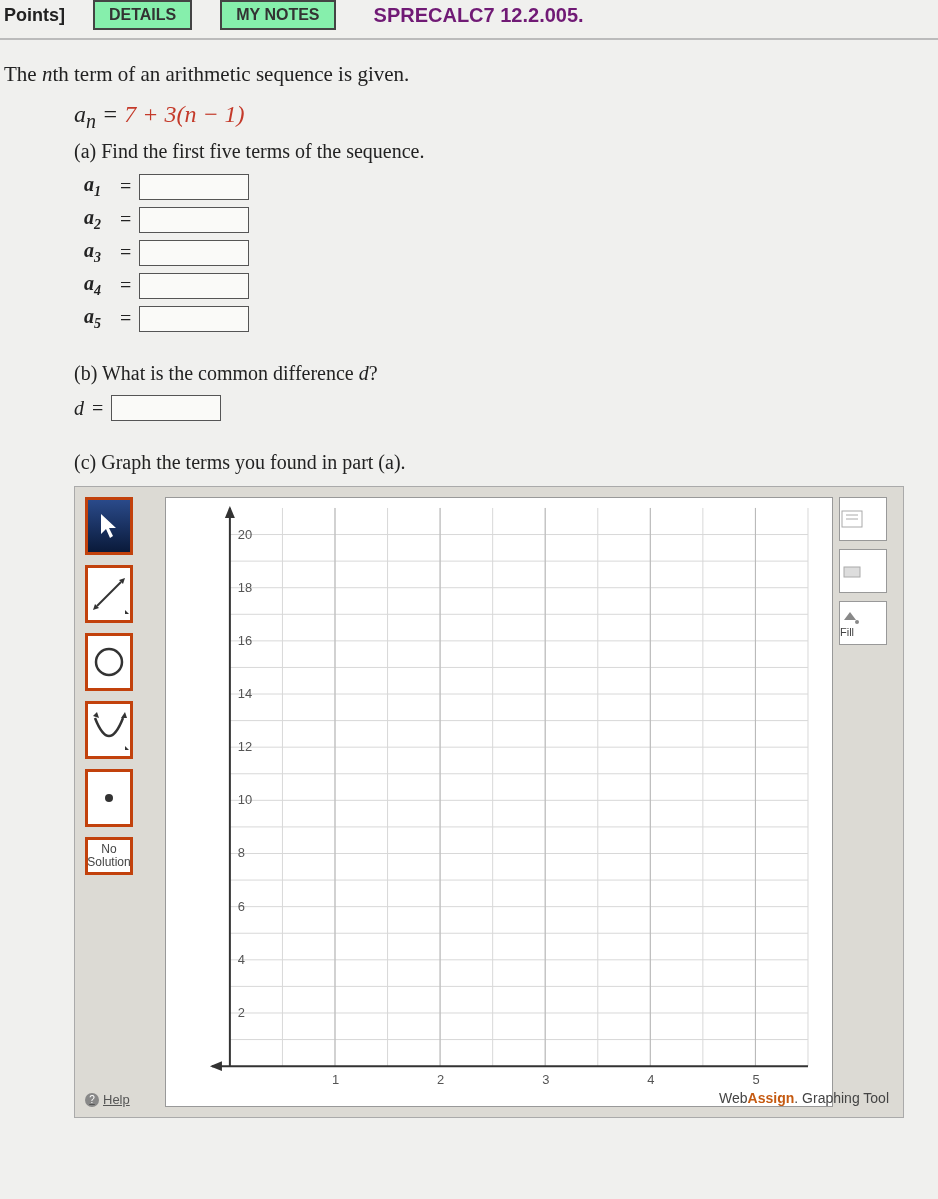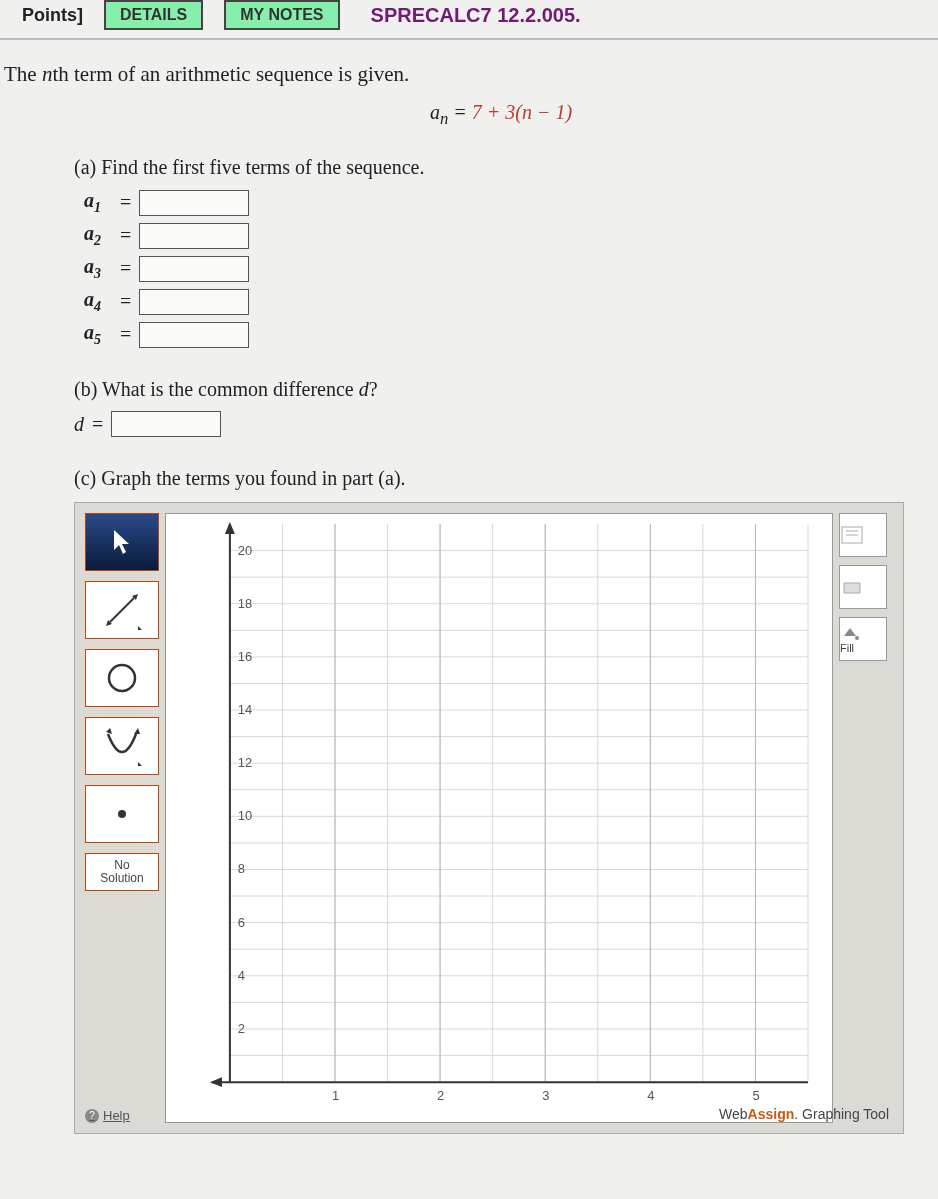--- a/index.html
+++ b/index.html
@@ -5,22 +5,22 @@
   * { box-sizing: border-box; margin: 0; padding: 0; }
   body {
     font-family: Georgia, 'Times New Roman', serif;
     background: #f0f0ee;
     width: 938px;
     color: #222;
   }
   .top-bar {
     display: flex;
     align-items: center;
-    gap: 21px;
-    padding: 0 10px 8px 22px;
+    gap: 28px;
+    padding: 0 10px 8px 4px;
     border-bottom: 2px solid #bbb;
   }
   .top-btn {
     border: 2px solid #444;
     padding: 4px 14px;
     font-family: Arial, sans-serif;
     font-weight: bold;
     font-size: 16px;
     color: #333;
     background: #86efac;
@@ -40,24 +40,23 @@
     margin-left: 10px;
   }
   .content { padding: 20px 10px 8px 4px; }
   .prompt {
     font-size: 21px;
     line-height: 1.4;
     margin-bottom: 12px;
   }
   .indent { margin-left: 70px; }
   .formula {
-    font-size: 20px;
+    font-size: 24px;
     font-style: italic;
-    margin-bottom: 27px;
-    text-align: center;
+    margin-bottom: 7px;
   }
   .formula sub { font-style: italic; }
   .part-label { font-size: 20px; margin-bottom: 10px; }
   .term-row {
     display: flex;
     align-items: center;
     margin: 6px 0 6px 10px;
   }
   .term-label {
     font-style: italic;
@@ -84,23 +83,23 @@
     width: 830px;
     background: #dcdad4;
     border: 1px solid #aaa;
     padding: 10px;
     position: relative;
     display: flex;
     gap: 6px;
   }
   .tool-col { width: 74px; display: flex; flex-direction: column; gap: 10px; }
   .tool-btn {
-    width: 74px; height: 58px;
+    width: 48px; height: 58px;
     background: #fff;
-    border: 1px solid #c2410c;
+    border: 3px solid #c2410c;
     display: flex; align-items: center; justify-content: center;
     cursor: pointer;
     font-size: 26px;
     color: #333;
   }
   .tool-btn.active {
     background: linear-gradient(#2a4a8a, #0a1a3a);
     color: #fff;
   }
   .tool-btn.nosol {

